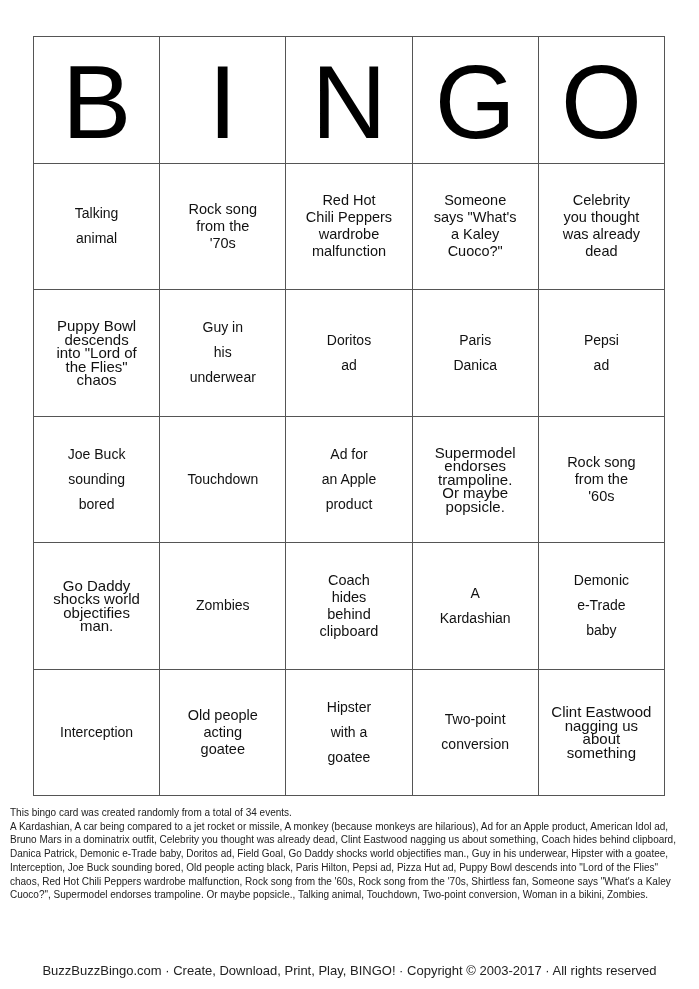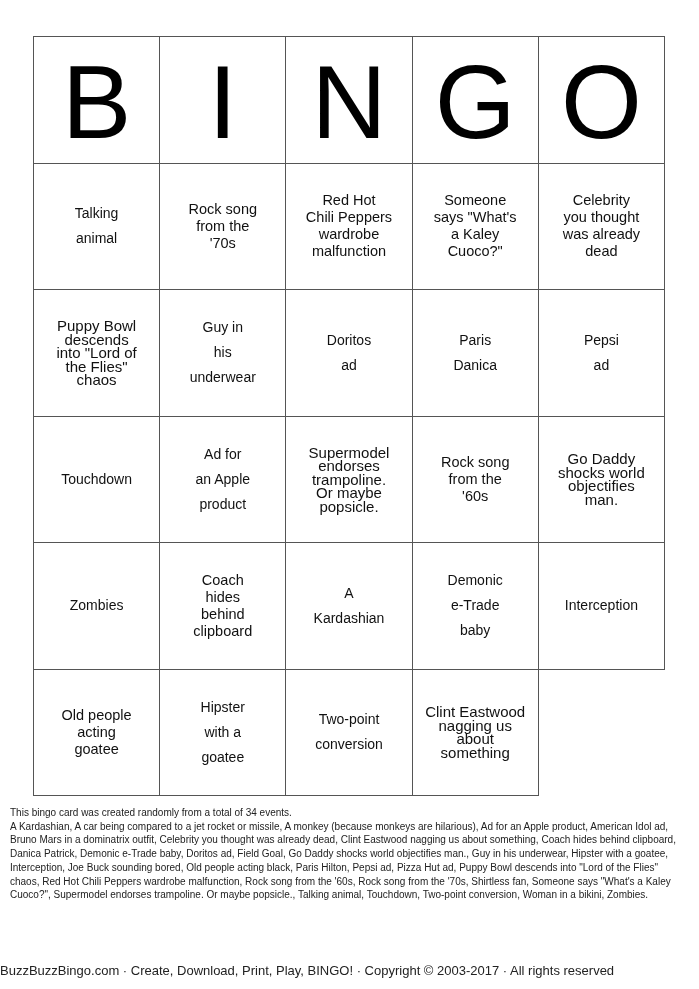--- a/index.html
+++ b/index.html
@@ -18,21 +18,21 @@
   .sz-l { font-size: 14px; line-height: 25px; }
   .sz-m { font-size: 14.5px; line-height: 17px; }
   .sz-s { font-size: 15px; line-height: 13.5px; }
   .cell span { white-space: pre-line; }
   .notes {
     position: absolute; left: 10px; top: 806px; width: 680px;
     font-size: 10px; line-height: 13.7px; color: #222;
   }
   .notes p { margin: 0; }
   .footer {
-    position: absolute; left: 0; top: 963px; width: 699px; 
+    position: absolute; left: 0; top: 963px; width: 699px; text-align: center;
     font-size: 13px; color: #222;
   }
 </style>
 </head>
 <body>
 
 <div class="grid">
   <div class="cell hdr">
       <span>B</span>
     </div>
@@ -95,20 +95,25 @@
     </div>
   <div class="cell sz-l">
       <span>Paris
 Danica</span>
     </div>
   <div class="cell sz-l">
       <span>Pepsi
 ad</span>
     </div>
 
+  <div class="cell sz-l">
+      <span>Joe Buck
+sounding
+bored</span>
+    </div>
   <div class="cell sz-l">
       <span>Touchdown</span>
     </div>
   <div class="cell sz-l">
       <span>Ad for
 an Apple
 product</span>
     </div>
   <div class="cell sz-s">
       <span>Supermodel

